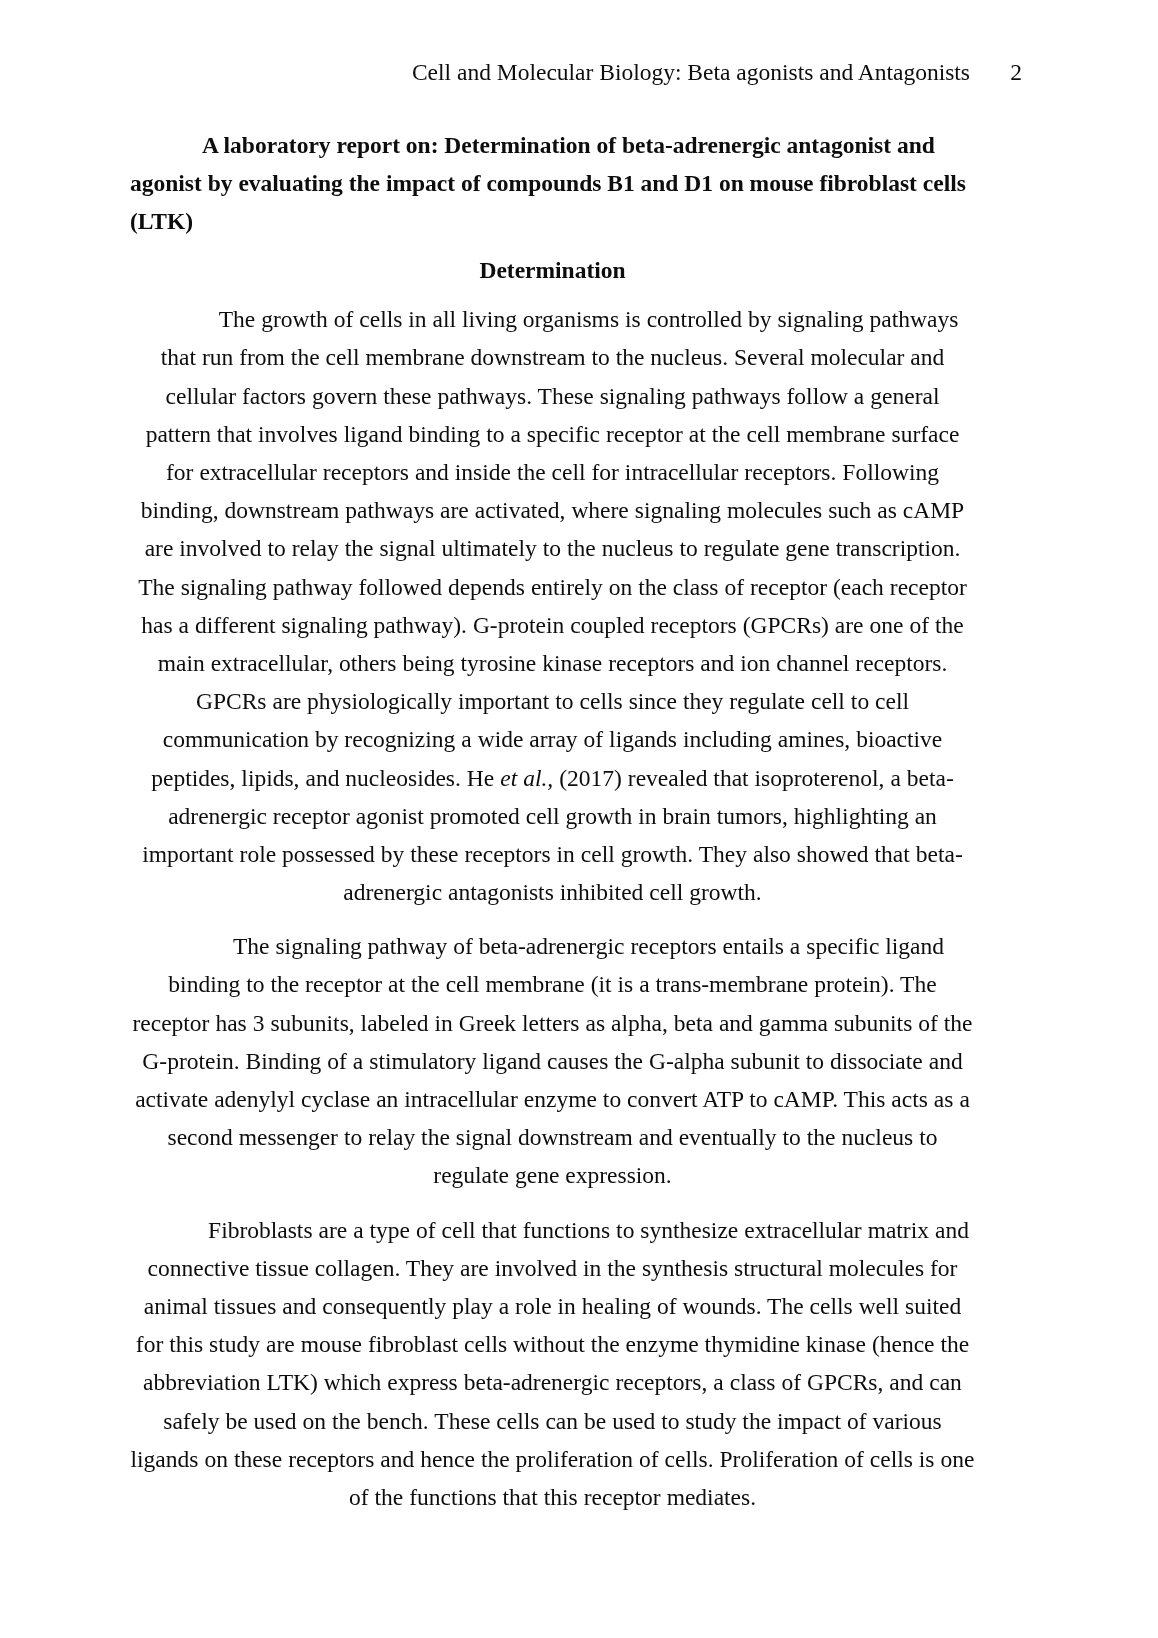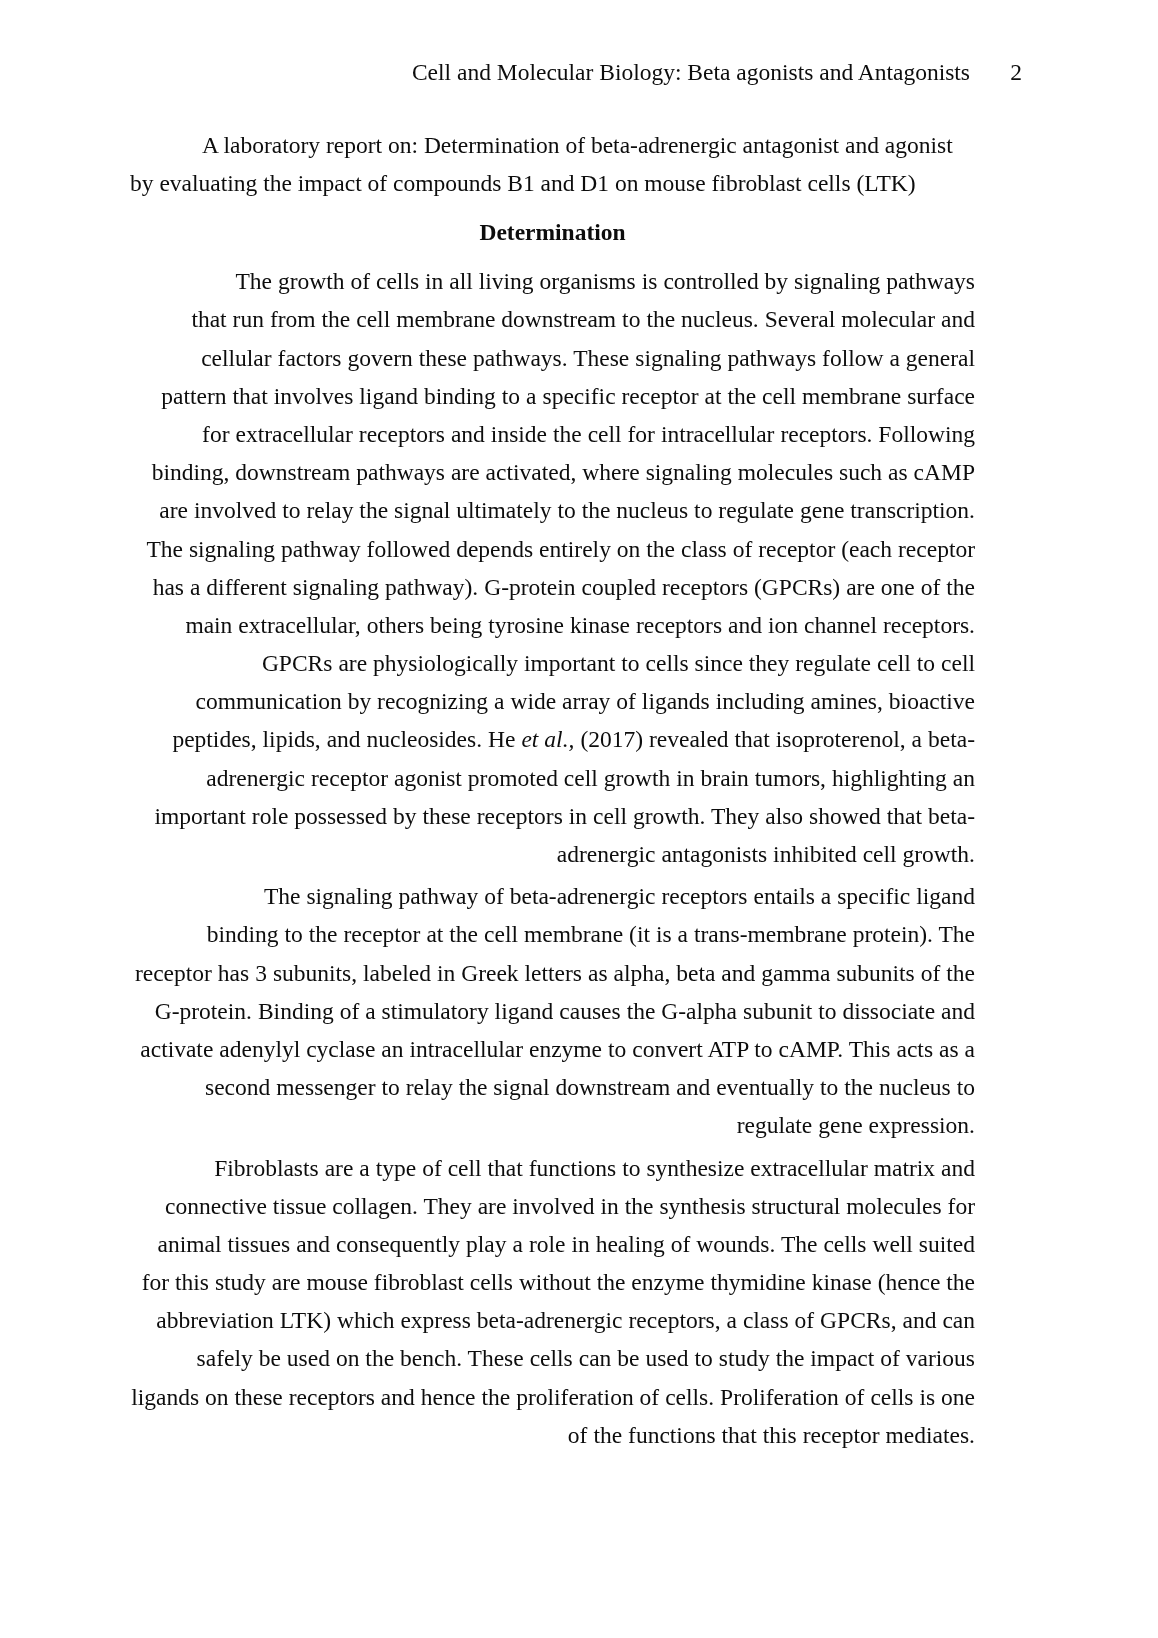--- a/index.html
+++ b/index.html
@@ -47,45 +47,45 @@
   
   .content {
     position: absolute;
     top: 126px;
     left: 130px;
     width: 845px;
   }
 
   .doc-title {
     font-size: 23.5px;
-    font-weight: normal;
+    font-weight: bold;
     line-height: 1.62;
     text-align: left;
     text-indent: 72px;
     margin: 0 0 8px 0;
   }
 
   .section-heading {
     font-size: 23.5px;
     font-weight: bold;
     text-align: center;
     line-height: 1.62;
     margin: 11px 0 0 0;
   }
 
   .para {
     font-size: 23.5px;
     line-height: 1.625;
-    text-align: right;
+    text-align: center;
     text-indent: 72px;
     margin: 11px 0 0 0;
     hyphens: none;
     word-spacing: 0.1px;
   }
-  .para.tight { margin-top: 4px; }
+  .para.tight { margin-top: 16px; }
 
   em.cite { font-style: italic; }
 </style>
 </head>
 <body>
 
 <div class="page">
 
   <div class="running-header">
     <span class="header-title">Cell and Molecular Biology: Beta agonists and Antagonists</span>

